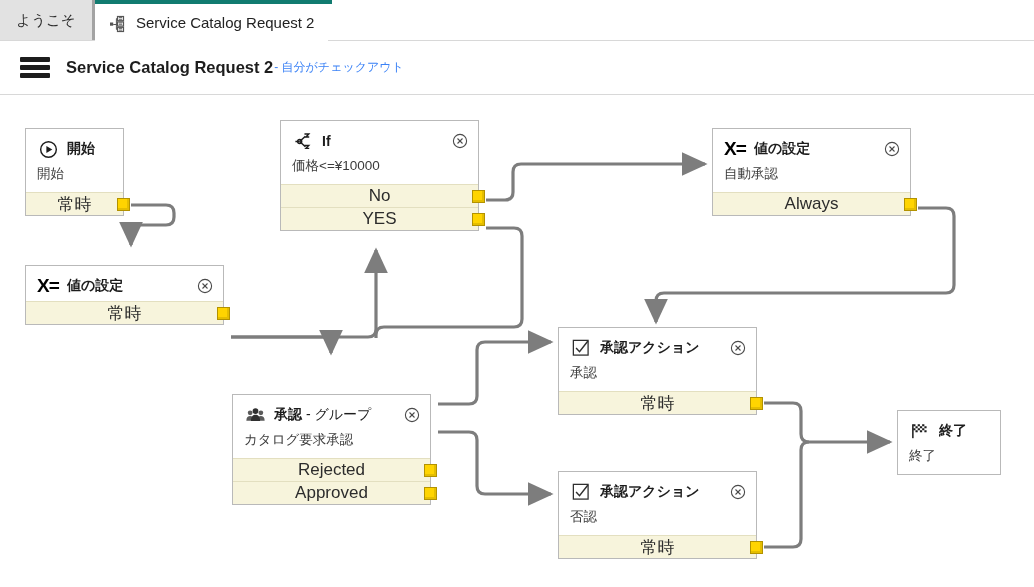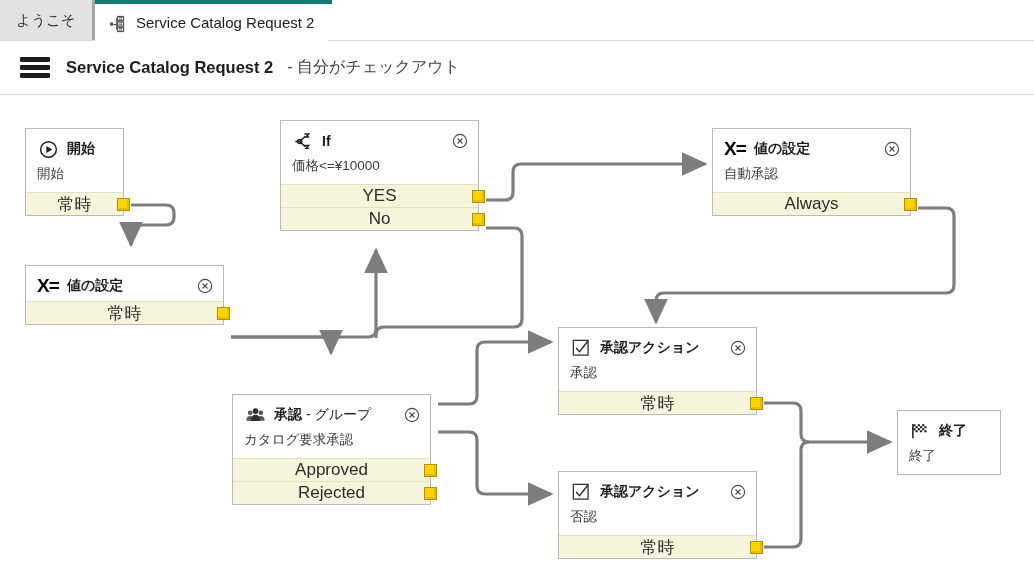--- a/index.html
+++ b/index.html
@@ -46,21 +46,21 @@
     background:#ffffff;border-bottom:1px solid #d8d8d8;
     display:flex;align-items:center;
   }
   #hamburger{
     width:30px;height:21px;margin-left:20px;margin-right:16px;
     display:flex;flex-direction:column;justify-content:space-between;
     flex:0 0 auto;cursor:pointer;
   }
   #hamburger span{display:block;height:5px;background:#1d1d1d;border-radius:1px;}
   #title-main{font-size:16.5px;font-weight:bold;color:#1d1d1d;}
-  #title-sub{font-size:16px;color:#404040;margin-left:14px;}
+  #title-sub{font-size:12px;color:#3b82f6;margin-left:1px;}
 
   
   #canvas{
     position:absolute;left:0;top:95px;width:1034px;height:492px;
     background:#ffffff;overflow:hidden;
   }
   #wires{position:absolute;left:0;top:0;width:1034px;height:492px;}
 
   
   .node{
@@ -228,25 +228,25 @@
       <span class="node-close">
         <svg viewBox="0 0 16 16" width="16" height="16">
           <circle cx="8" cy="8" r="6.6" fill="none" stroke="#4a4a4a" stroke-width="1.1"></circle>
           <line x1="5.5" y1="5.5" x2="10.5" y2="10.5" stroke="#4a4a4a" stroke-width="1.1"></line>
           <line x1="10.5" y1="5.5" x2="5.5" y2="10.5" stroke="#4a4a4a" stroke-width="1.1"></line>
         </svg>
       </span>
     </div>
     <div class="node-sub">価格&lt;=¥10000</div>
     <div class="port-row">
+      <span class="port-label">No</span>
+      <span class="port-dot"></span>
+    </div>
+    <div class="port-row">
       <span class="port-label">YES</span>
-      <span class="port-dot"></span>
-    </div>
-    <div class="port-row">
-      <span class="port-label">No</span>
       <span class="port-dot"></span>
     </div>
   </div>
 
   <div class="node" id="n-setauto" style="left:712px;top:33px;width:199px;">
     <div class="node-head">
       <span class="node-icon bold-x">X=</span>
       <span class="node-title">値の設定</span>
       <span class="node-close">
         <svg viewBox="0 0 16 16" width="16" height="16">
@@ -282,25 +282,25 @@
       <span class="node-close">
         <svg viewBox="0 0 16 16" width="16" height="16">
           <circle cx="8" cy="8" r="6.6" fill="none" stroke="#4a4a4a" stroke-width="1.1"></circle>
           <line x1="5.5" y1="5.5" x2="10.5" y2="10.5" stroke="#4a4a4a" stroke-width="1.1"></line>
           <line x1="10.5" y1="5.5" x2="5.5" y2="10.5" stroke="#4a4a4a" stroke-width="1.1"></line>
         </svg>
       </span>
     </div>
     <div class="node-sub">カタログ要求承認</div>
     <div class="port-row">
+      <span class="port-label">Rejected</span>
+      <span class="port-dot"></span>
+    </div>
+    <div class="port-row">
       <span class="port-label">Approved</span>
-      <span class="port-dot"></span>
-    </div>
-    <div class="port-row">
-      <span class="port-label">Rejected</span>
       <span class="port-dot"></span>
     </div>
   </div>
 
   <div class="node" id="n-actapprove" style="left:558px;top:232px;width:199px;">
     <div class="node-head">
       <span class="node-icon">
         <svg viewBox="0 0 22 22" width="20" height="20">
           <rect x="2.6" y="2.6" width="16.2" height="16.2" fill="none" stroke="#2f2f2f" stroke-width="1.4"></rect>
           <path d="M5.6,11 L9.4,15 L18.6,3.3" fill="none" stroke="#2f2f2f" stroke-width="1.6"></path>

